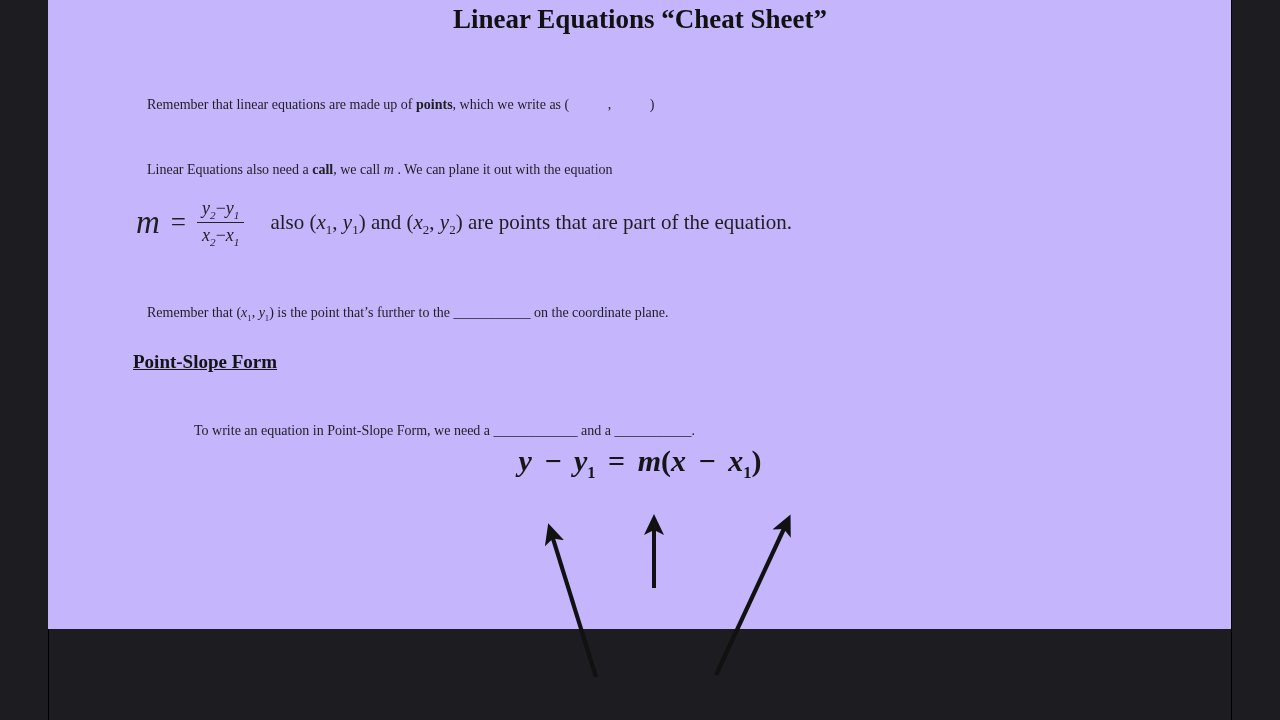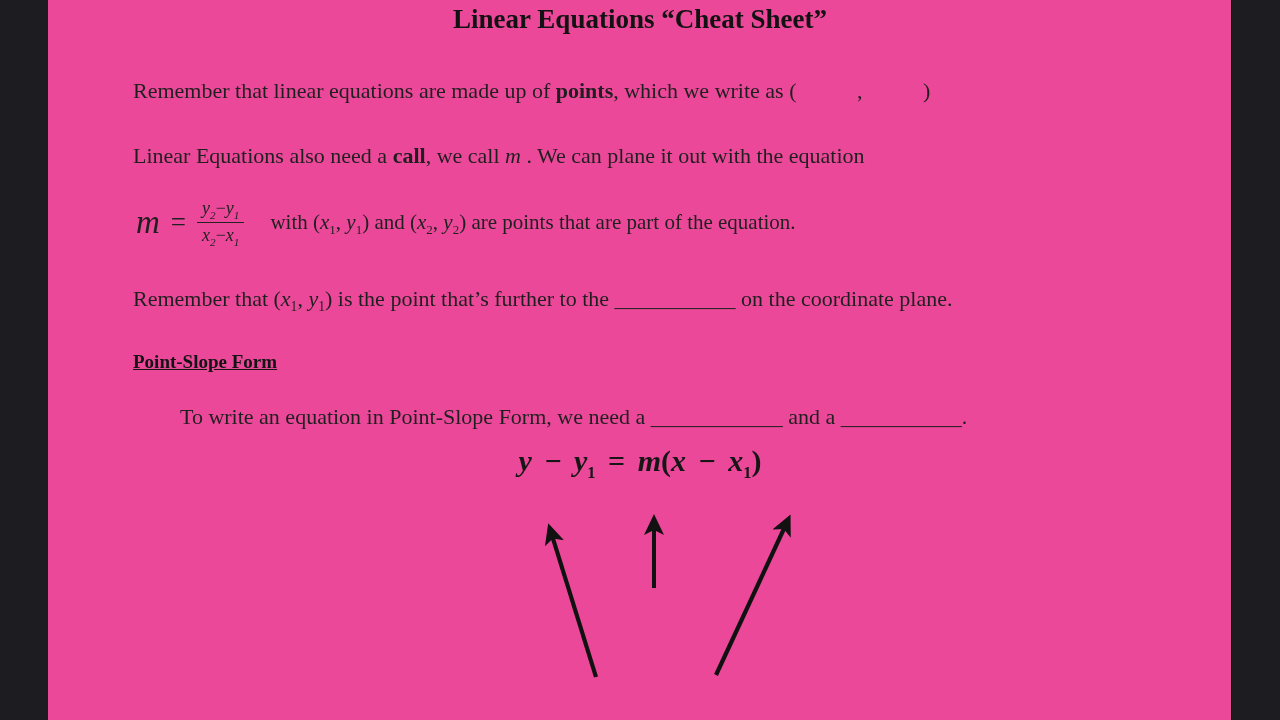--- a/index.html
+++ b/index.html
@@ -1,26 +1,26 @@
 <!DOCTYPE html>
 <html><head>
 <meta charset="utf-8">
 <style>
   html,body{margin:0;padding:0;background:#1c1c21;}
   .stage{position:relative;width:1280px;height:720px;overflow:hidden;
          font-family:"Liberation Serif",serif;color:#1f1f1f;background:#1c1c21;}
   .bar{position:absolute;top:0;height:720px;width:48px;background:#1c1c21;}
   .bar.left{left:0;border-right:1px solid #000;}
   .bar.right{right:0;border-left:1px solid #000;}
-  .page{position:absolute;left:48px;top:0;width:1184px;height:720px;background:#ec4899;}
+  .page{position:absolute;left:48px;top:0;width:1184px;height:629px;background:#c4b5fd;}
   h1{position:absolute;top:4px;left:0;width:100%;margin:0;text-align:center;
      font-size:27px;font-weight:bold;color:#121212;}
   h2{position:absolute;top:351px;left:85px;margin:0;font-size:19px;font-weight:bold;
      text-decoration:underline;color:#141414;}
-  .line{position:absolute;margin:0;font-size:22px;line-height:27px;white-space:nowrap;}
+  .line{position:absolute;margin:14px;font-size:14px;line-height:27px;white-space:nowrap;}
   .p1{top:77px;left:85px;}
   .p2{top:142px;left:85px;}
   .p3{top:285px;left:85px;}
   .p4{top:403px;left:132px;}
   .formula{position:absolute;top:182px;left:88px;height:80px;display:flex;align-items:center;}
   .m-var{font-size:33px;line-height:1;}
   .eq-sign{font-size:27px;margin:0 11px;line-height:1;}
   .frac{display:inline-block;text-align:center;font-size:18px;line-height:1.3;}
   .frac .num{display:block;border-bottom:1.6px solid #222;padding:0 5px 1px;}
   .frac .den{display:block;padding:1px 5px 0;}
@@ -46,21 +46,21 @@
 
     <p class="line p2"><span>Linear Equations also need a </span><span class="b">call</span><span>, we call </span><span class="i">m</span><span> . We can plane it out with the equation</span></p>
 
     <div class="formula">
       <span class="m-var"><span class="i">m</span></span>
       <span class="eq-sign"><span>=</span></span>
       <span class="frac">
         <span class="num"><span class="i">y</span><sub class="i">2</sub><span>−</span><span class="i">y</span><sub class="i">1</sub></span>
         <span class="den"><span class="i">x</span><sub class="i">2</sub><span>−</span><span class="i">x</span><sub class="i">1</sub></span>
       </span>
-      <span class="where"><span>with (</span><span class="i">x</span><sub>1</sub><span>, </span><span class="i">y</span><sub>1</sub><span>) and (</span><span class="i">x</span><sub>2</sub><span>, </span><span class="i">y</span><sub>2</sub><span>) are points that are part of the equation.</span></span>
+      <span class="where"><span>also (</span><span class="i">x</span><sub>1</sub><span>, </span><span class="i">y</span><sub>1</sub><span>) and (</span><span class="i">x</span><sub>2</sub><span>, </span><span class="i">y</span><sub>2</sub><span>) are points that are part of the equation.</span></span>
     </div>
 
     <p class="line p3"><span>Remember that (</span><span class="i">x</span><sub>1</sub><span>, </span><span class="i">y</span><sub>1</sub><span>) is the point that’s further to the </span><span>___________</span><span> on the coordinate plane.</span></p>
 
     <h2>Point-Slope Form</h2>
 
     <p class="line p4"><span>To write an equation in Point-Slope Form, we need a </span><span>____________</span><span> and a </span><span>___________</span><span>.</span></p>
 
     <div class="bigeq"><span class="i">y</span><span> − </span><span class="i">y</span><sub>1</sub><span> = </span><span class="i">m</span><span>(</span><span class="i">x</span><span> − </span><span class="i">x</span><sub>1</sub><span>)</span></div>
   </div>

